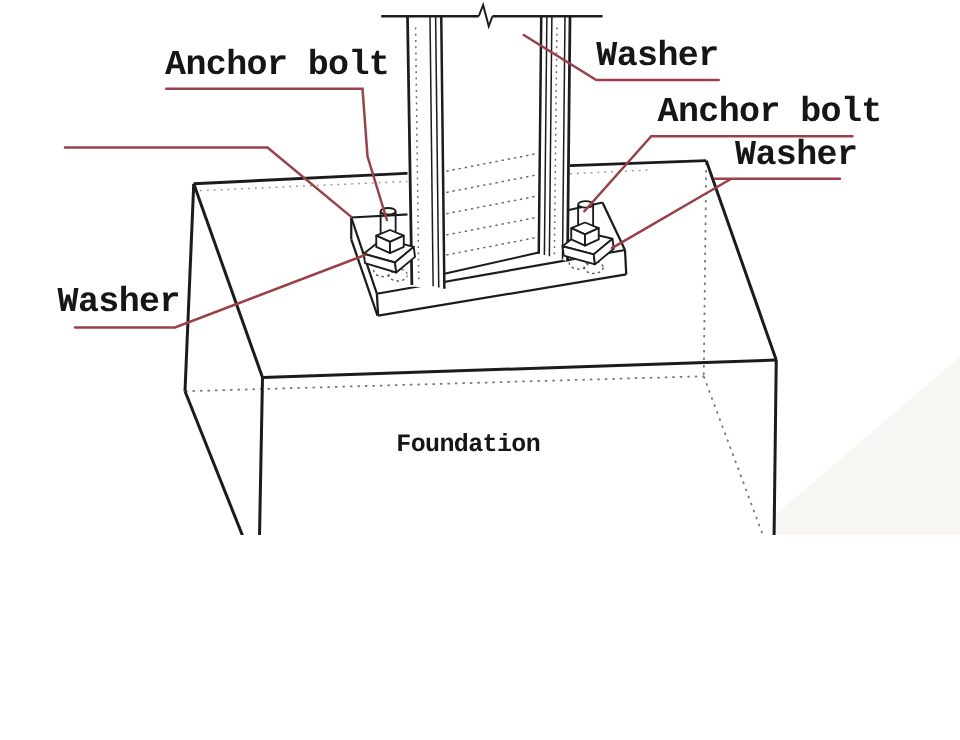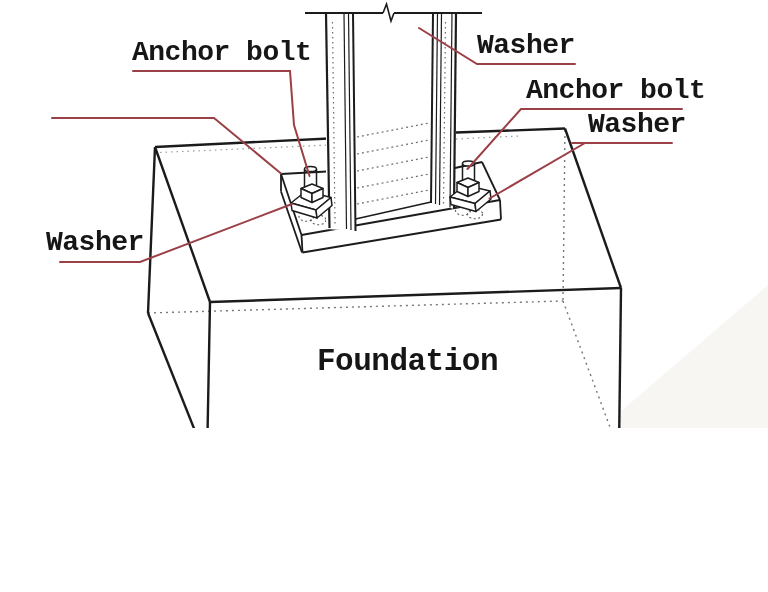--- a/index.html
+++ b/index.html
@@ -1,21 +1,21 @@
 <!DOCTYPE html>
 <html><head>
 <meta charset="utf-8">
 <style>
   html,body{margin:0;padding:0;background:#ffffff;}
   .stage{position:relative;width:768px;height:428px;background:#ffffff;overflow:hidden;
          font-family:Liberation Mono, monospace;}
   .stage svg{position:absolute;left:0;top:0;}
   .lbl{position:absolute;font-weight:bold;color:#161616;font-size:28px;line-height:1.05;
        letter-spacing:-0.5px;white-space:nowrap;}
-  .lbl.big{font-size:31px;}
+  .lbl.big{font-size:20px;}
 </style>
 </head>
 <body>
 
 <div class="stage">
 
   <svg width="768" height="592" viewBox="0 0 768 592">
 
     <polygon points="768,285 768,592 410,592" fill="#f6f4ef" opacity="0.8"></polygon>
 

